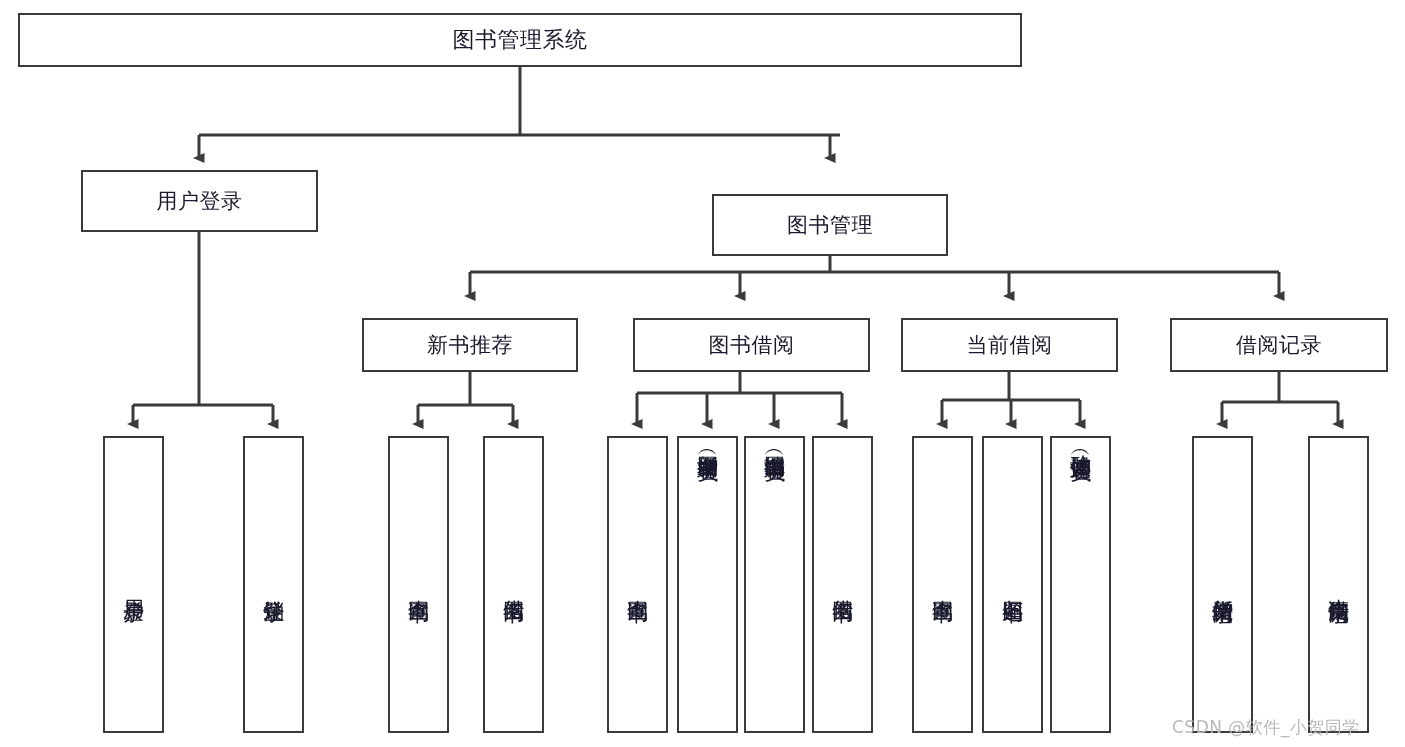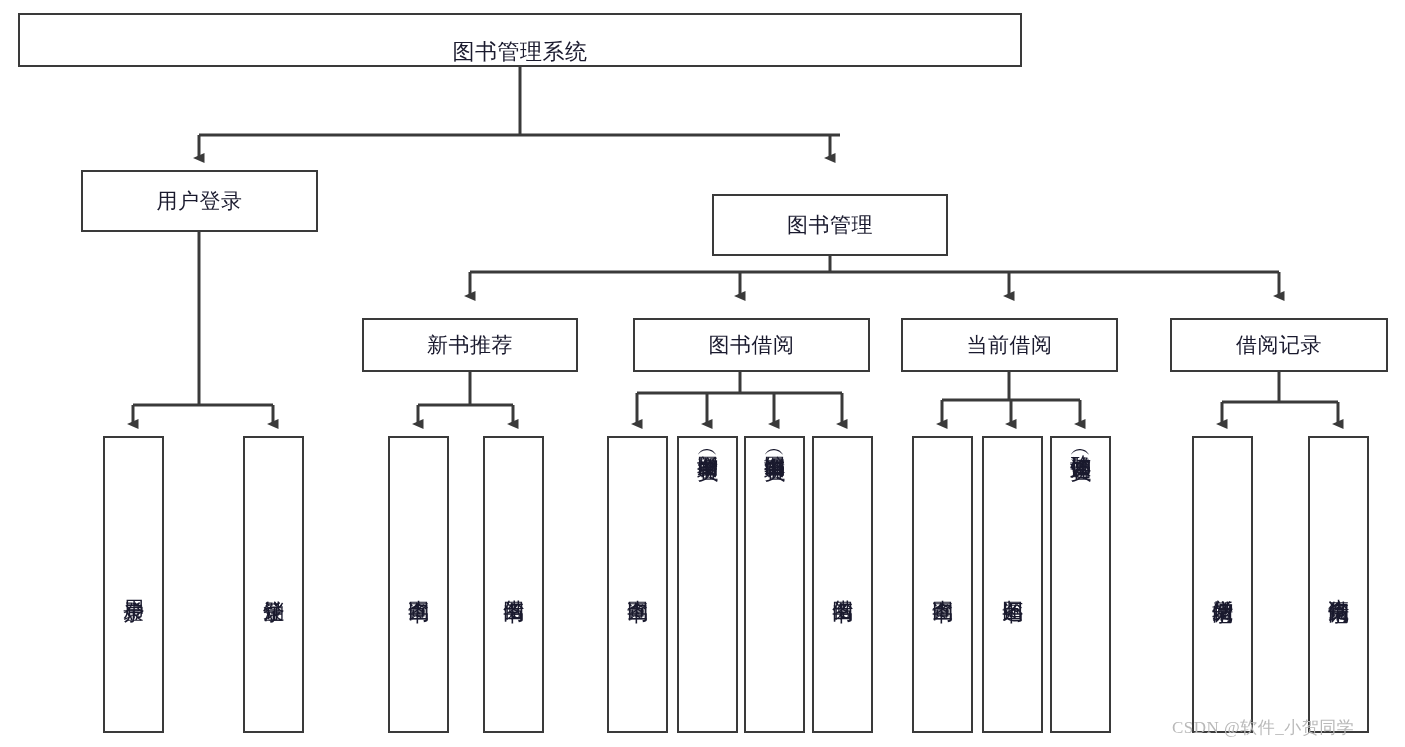--- a/index.html
+++ b/index.html
@@ -129,21 +129,21 @@
       <path d="M1011,400 L1011,424" marker-end="url(#arrow)"></path>
       <path d="M1080,400 L1080,424" marker-end="url(#arrow)"></path>
 
       <path d="M1279,372 L1279,402"></path>
       <path d="M1222,402 L1338,402"></path>
       <path d="M1222,402 L1222,424" marker-end="url(#arrow)"></path>
       <path d="M1338,402 L1338,424" marker-end="url(#arrow)"></path>
     </g>
   </svg>
 
-  <div class="node horiz root" style="left:18px; top:13px; width:1004px; height:54px;align-items:flex-end;">
+  <div class="node horiz root" style="left:18px; top:13px; width:1004px; height:54px;">
     <span class="label">图书管理系统</span>
   </div>
 
   <div class="node horiz" style="left:81px; top:170px; width:237px; height:62px;">
     <span class="label">用户登录</span>
   </div>
   <div class="node horiz" style="left:712px; top:170px; width:236px; height:62px;margin-top:24px;">
     <span class="label">图书管理</span>
   </div>
 
@@ -197,15 +197,15 @@
     <span class="label">确认归还（管理员）</span>
   </div>
 
   <div class="node vert center" style="left:1192px; top:436px; width:61px; height:297px;">
     <span class="label">新增借阅记录</span>
   </div>
   <div class="node vert center" style="left:1308px; top:436px; width:61px; height:297px;">
     <span class="label">查询借阅记录</span>
   </div>
 
-  <div class="watermark" style="left:1172px; top:716px;font-family:Liberation Serif, serif;">CSDN @软件_小贺同学</div>
+  <div class="watermark" style="left:1172px; top:716px;">CSDN @软件_小贺同学</div>
 
 </div>
 
 </body></html>

